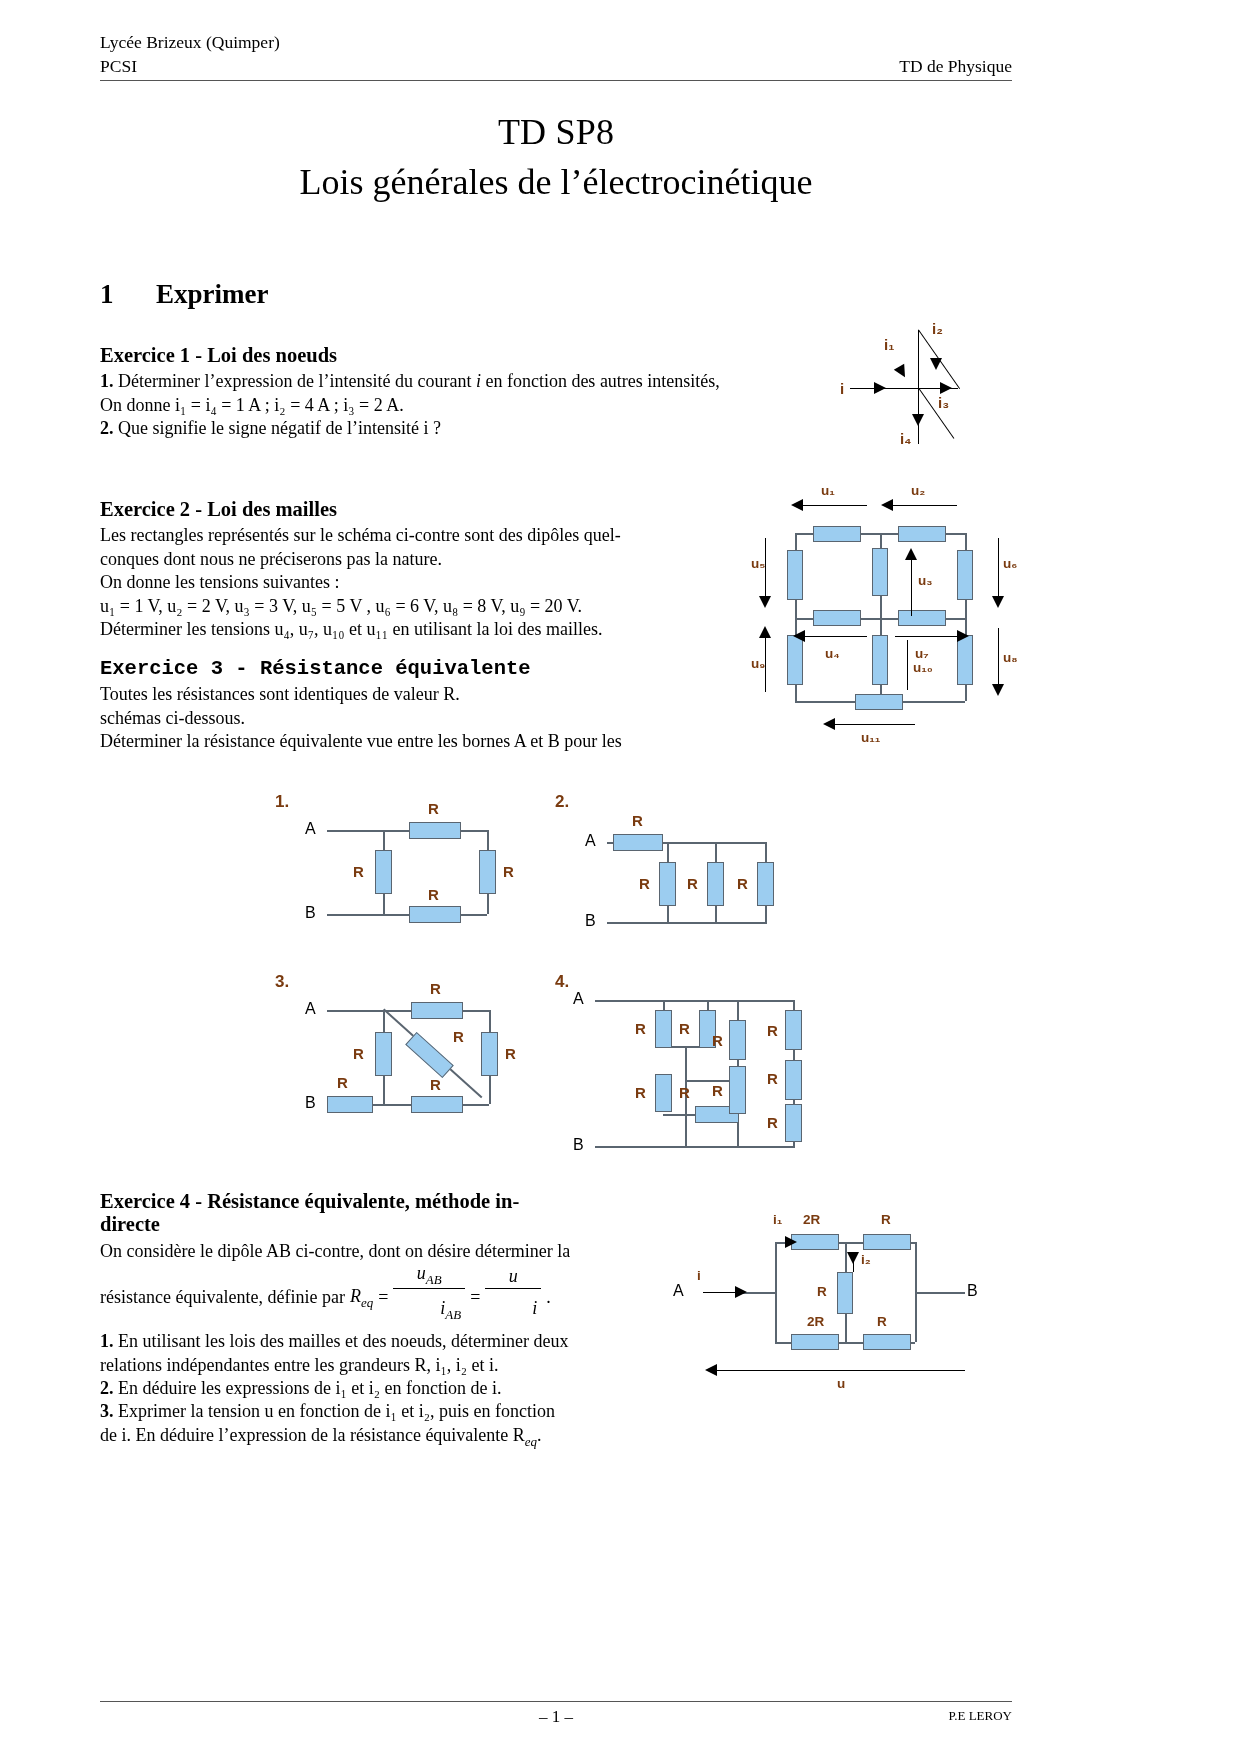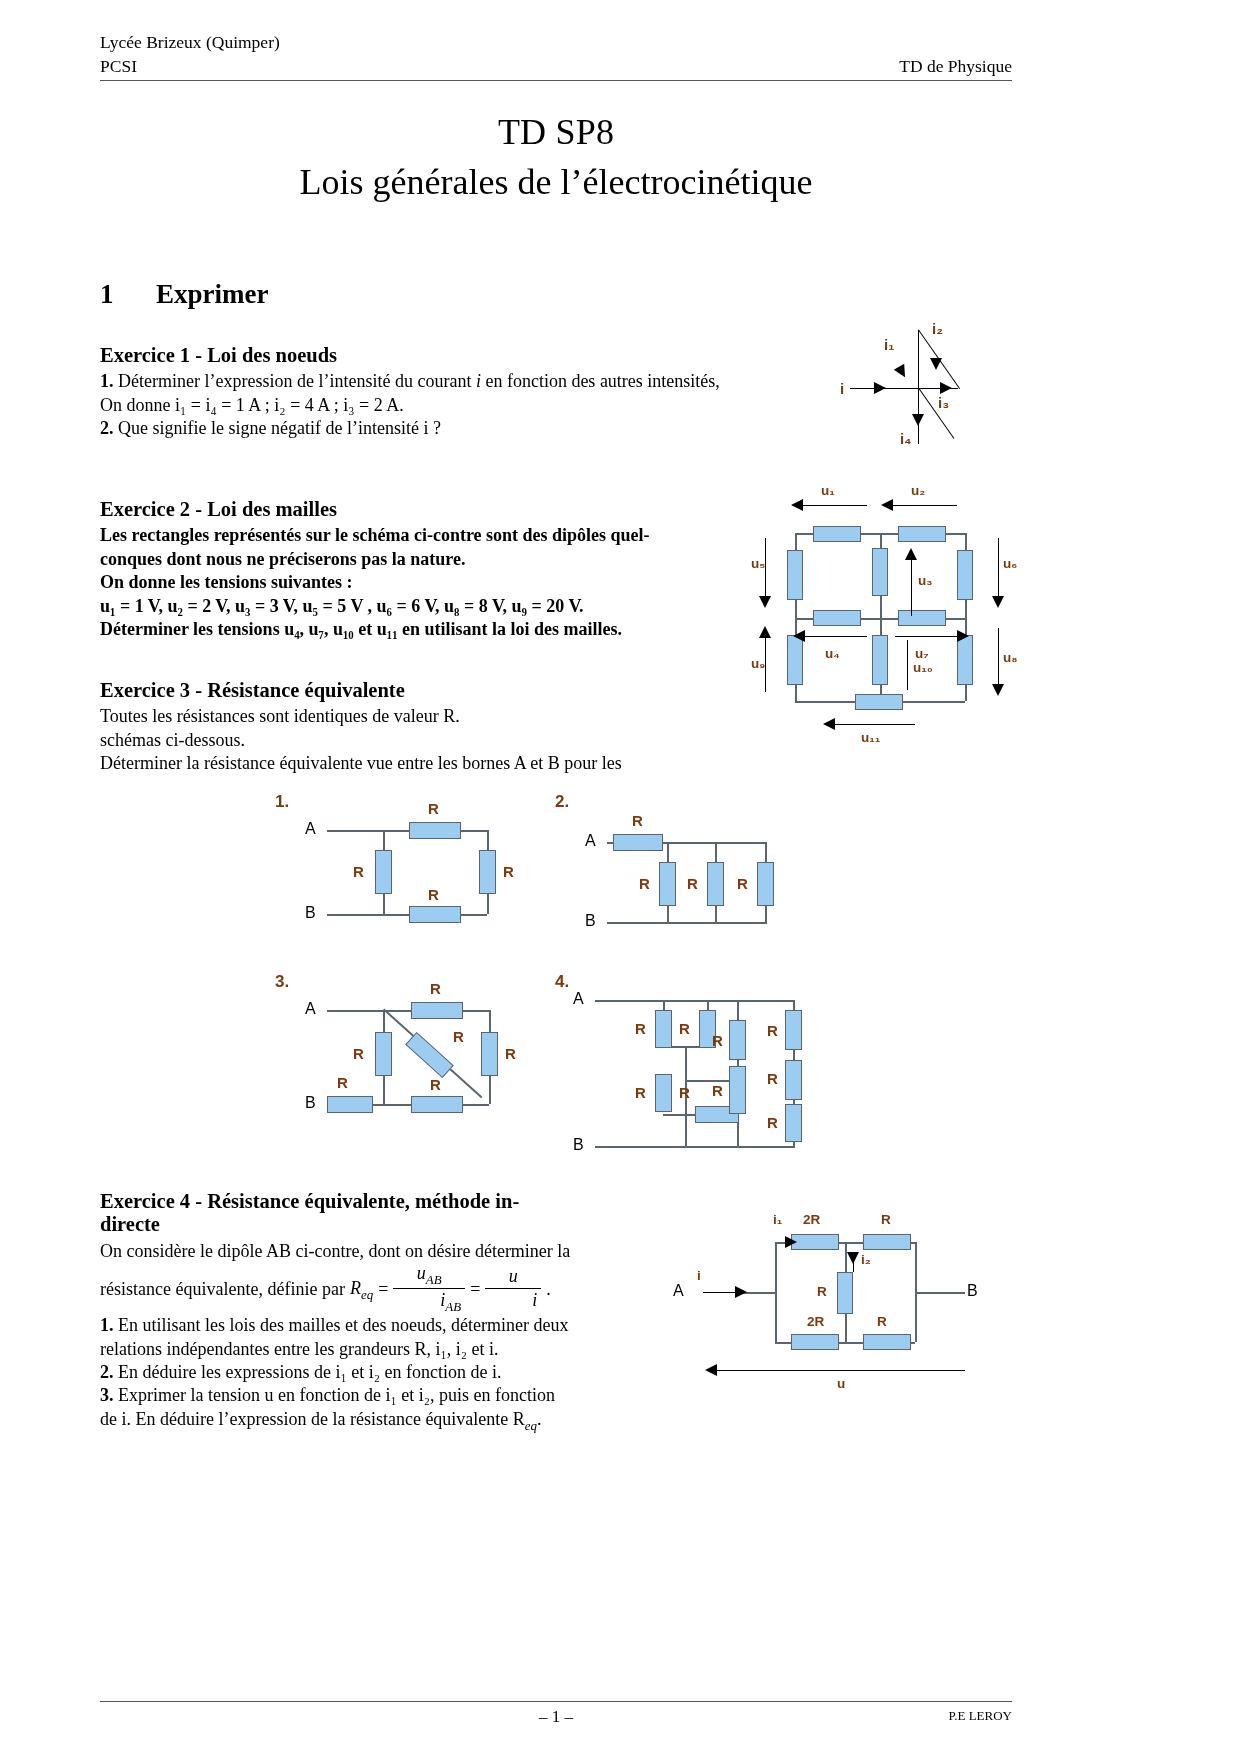--- a/index.html
+++ b/index.html
@@ -33,21 +33,21 @@
     font-size:20.5px; font-weight:bold; margin:34px 0 0 0;
   }
   .body-txt{ font-size:18px; line-height:1.30; text-align:justify; }
   .w-left{ width:715px; }
   .w-left3{ width:560px; }
   i.v{ font-style:italic; font-family:"Liberation Serif",serif;}
   sub{ font-size:.72em; }
   .bnum{ font-weight:bold; }
   .mathfrac{ display:inline-block; vertical-align:middle; text-align:center; font-style:italic;}
   .mathfrac .nu{ display:block; border-bottom:1px solid #000; padding:0 4px; line-height:1.2;}
-  .mathfrac .de{ display:block; padding:0 4px; line-height:1.25;margin-left:43px;}
+  .mathfrac .de{ display:block; padding:8px 4px; line-height:1.25;margin-left:43px;}
   
   .fig{ position:absolute; }
   .lbl{
     position:absolute; color:#7a3b10; font-weight:bold;
     font-family:"Liberation Sans","DejaVu Sans",sans-serif;
     font-size:15px; white-space:nowrap;
   }
   .lbl.sm{ font-size:13.5px; }
   .blk{ position:absolute; color:#000; font-weight:normal;
         font-family:"Liberation Sans",sans-serif; font-size:16px;}
@@ -117,21 +117,21 @@
     <div class="arrowD" style="left:72px; top:96px;"></div>
 
     <div class="lbl" style="left:0px; top:62px;">i</div>
     <div class="lbl" style="left:44px; top:18px;">i₁</div>
     <div class="lbl" style="left:92px; top:2px;">i₂</div>
     <div class="lbl" style="left:98px; top:76px;">i₃</div>
     <div class="lbl" style="left:60px; top:112px;">i₄</div>
   </div>
 
   <h2 class="ex" style="margin-top:58px;">Exercice 2 - Loi des mailles</h2>
-  <div class="body-txt w-left" style="margin-top:3px;font-weight:bold;">
+  <div class="body-txt w-left" style="margin-top:3px;">
     <div>Les rectangles représentés sur le schéma ci-contre sont des dipôles quel-</div>
     <div>conques dont nous ne préciserons pas la nature.</div>
     <div>On donne les tensions suivantes :</div>
     <div>u₁ = 1 V, u₂ = 2 V, u₃ = 3 V, u₅ = 5 V , u₆ = 6 V, u₈ = 8 V, u₉ = 20 V.</div>
     <div>Déterminer les tensions u₄, u₇, u₁₀ et u₁₁ en utilisant la loi des mailles.</div>
   </div>
 
   <div class="fig" style="left:655px; top:448px; width:260px; height:250px;">
 
     <div class="wire wh" style="left:40px;  top:55px;  width:170px;"></div>
@@ -182,21 +182,21 @@
     <div class="lbl sm" style="left:70px;  top:168px;">u₄</div>
     <div class="lbl sm" style="left:-4px;  top:78px;">u₅</div>
     <div class="lbl sm" style="left:248px; top:78px;">u₆</div>
     <div class="lbl sm" style="left:160px; top:168px;">u₇</div>
     <div class="lbl sm" style="left:248px; top:172px;">u₈</div>
     <div class="lbl sm" style="left:-4px;  top:178px;">u₉</div>
     <div class="lbl sm" style="left:158px; top:182px;">u₁₀</div>
     <div class="lbl sm" style="left:106px; top:252px;">u₁₁</div>
   </div>
 
-  <h2 class="ex" style="margin-top:38px;">Exercice 3 - Résistance équivalente</h2>
+  <h2 class="ex" style="margin-top:16px;font-family:Liberation Mono, monospace;">Exercice 3 - Résistance équivalente</h2>
   <div class="body-txt w-left" style="margin-top:3px;">
     <div>Toutes les résistances sont identiques de valeur R.</div>
     <div>schémas ci-dessous.</div>
     <div>Déterminer la résistance équivalente vue entre les bornes A et B pour les</div>
   </div>
 
   <div class="fig" style="left:175px; top:760px; width:240px; height:140px;">
     <div class="lbl" style="left:0px;   top:2px; font-size:17px;">1.</div>
     <div class="blk" style="left:30px;  top:30px;">A</div>
     <div class="blk" style="left:30px;  top:114px;">B</div>

